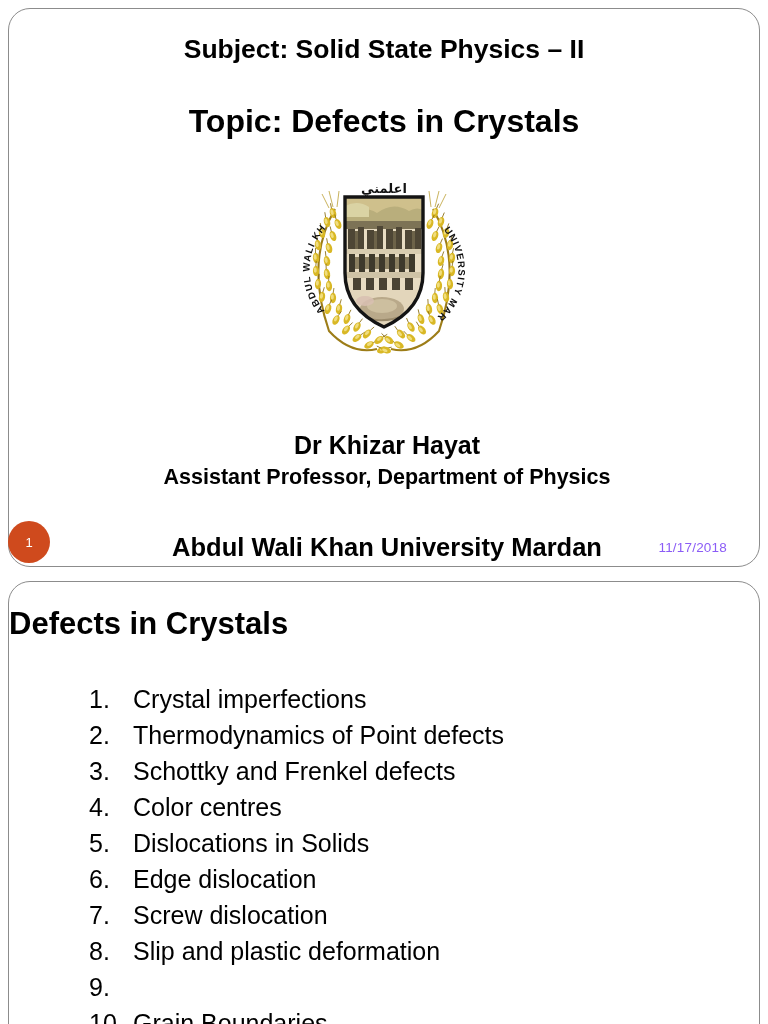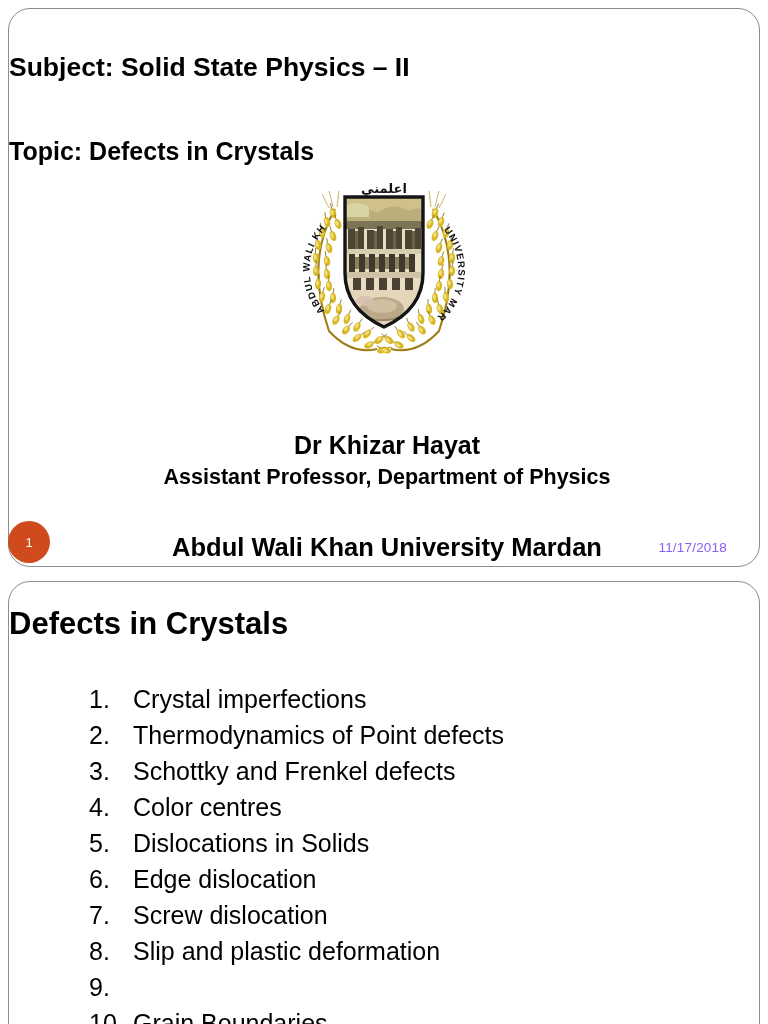--- a/index.html
+++ b/index.html
@@ -39,39 +39,40 @@
     left: 8px;
     top: 581px;
     width: 752px;
     height: 560px;   
   }
 
   
   .s1-title-block {
     position: absolute;
     left: 0;
-    top: 42px;
+    top: 24px;
     width: 100%;
+    text-align: center;
   }
 
   .s1-line {
     font-weight: bold;
     color: #000000;
     letter-spacing: 0px;
   }
 
   #s1-subject {
     font-size: 26.5px;
     line-height: 32px;
   }
 
   #s1-topic {
-    font-size: 25px;
+    font-size: 32px;
     line-height: 32px;
-    margin-top: 52px;
+    margin-top: 40px;
   }
 
   
   #crest-wrap {
     position: absolute;
     left: 50%;
     top: 160px;
     width: 230px;
     height: 200px;
     transform: translateX(-50%);

